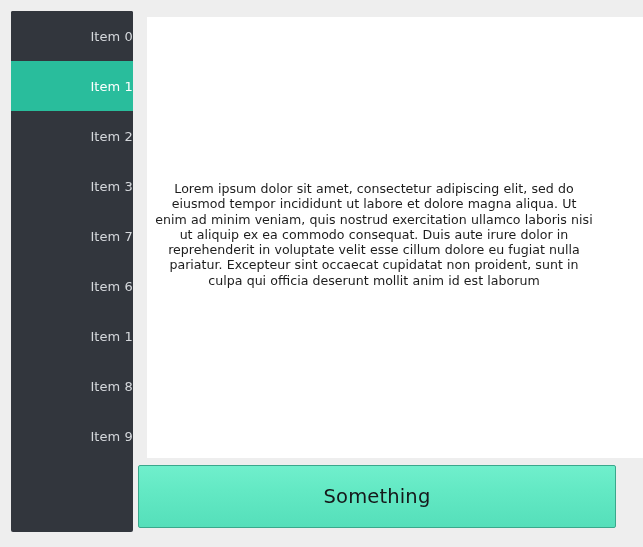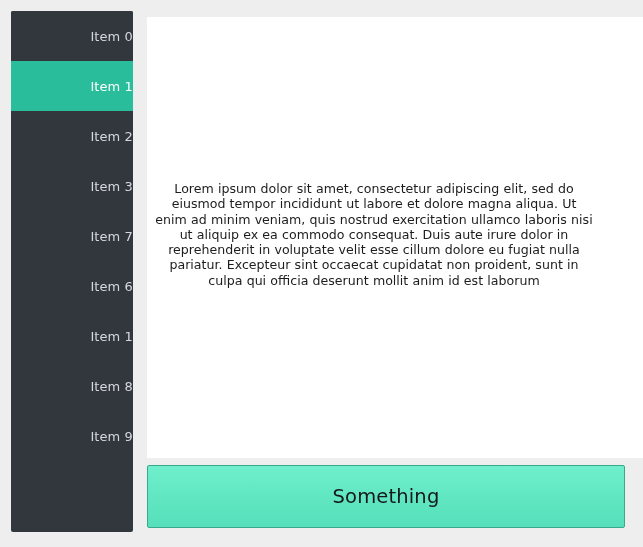--- a/index.html
+++ b/index.html
@@ -84,21 +84,21 @@
     text-align: center;
     font-size: 12.6px;
     line-height: 15.2px;
     color: #1d1d1d;
     word-spacing: 0.2px;
   }
 
   
   #action-button {
     position: absolute;
-    left: 147px;
+    left: 138px;
     top: 465px;
     width: 478px;
     height: 63px;
     box-sizing: border-box;
     border: 1px solid #3aa88c;
     border-radius: 2px;
     background: linear-gradient(to bottom, #70efcc 0%, #63e9c4 40%, #55dfba 100%);
     display: flex;
     align-items: center;
     justify-content: center;

